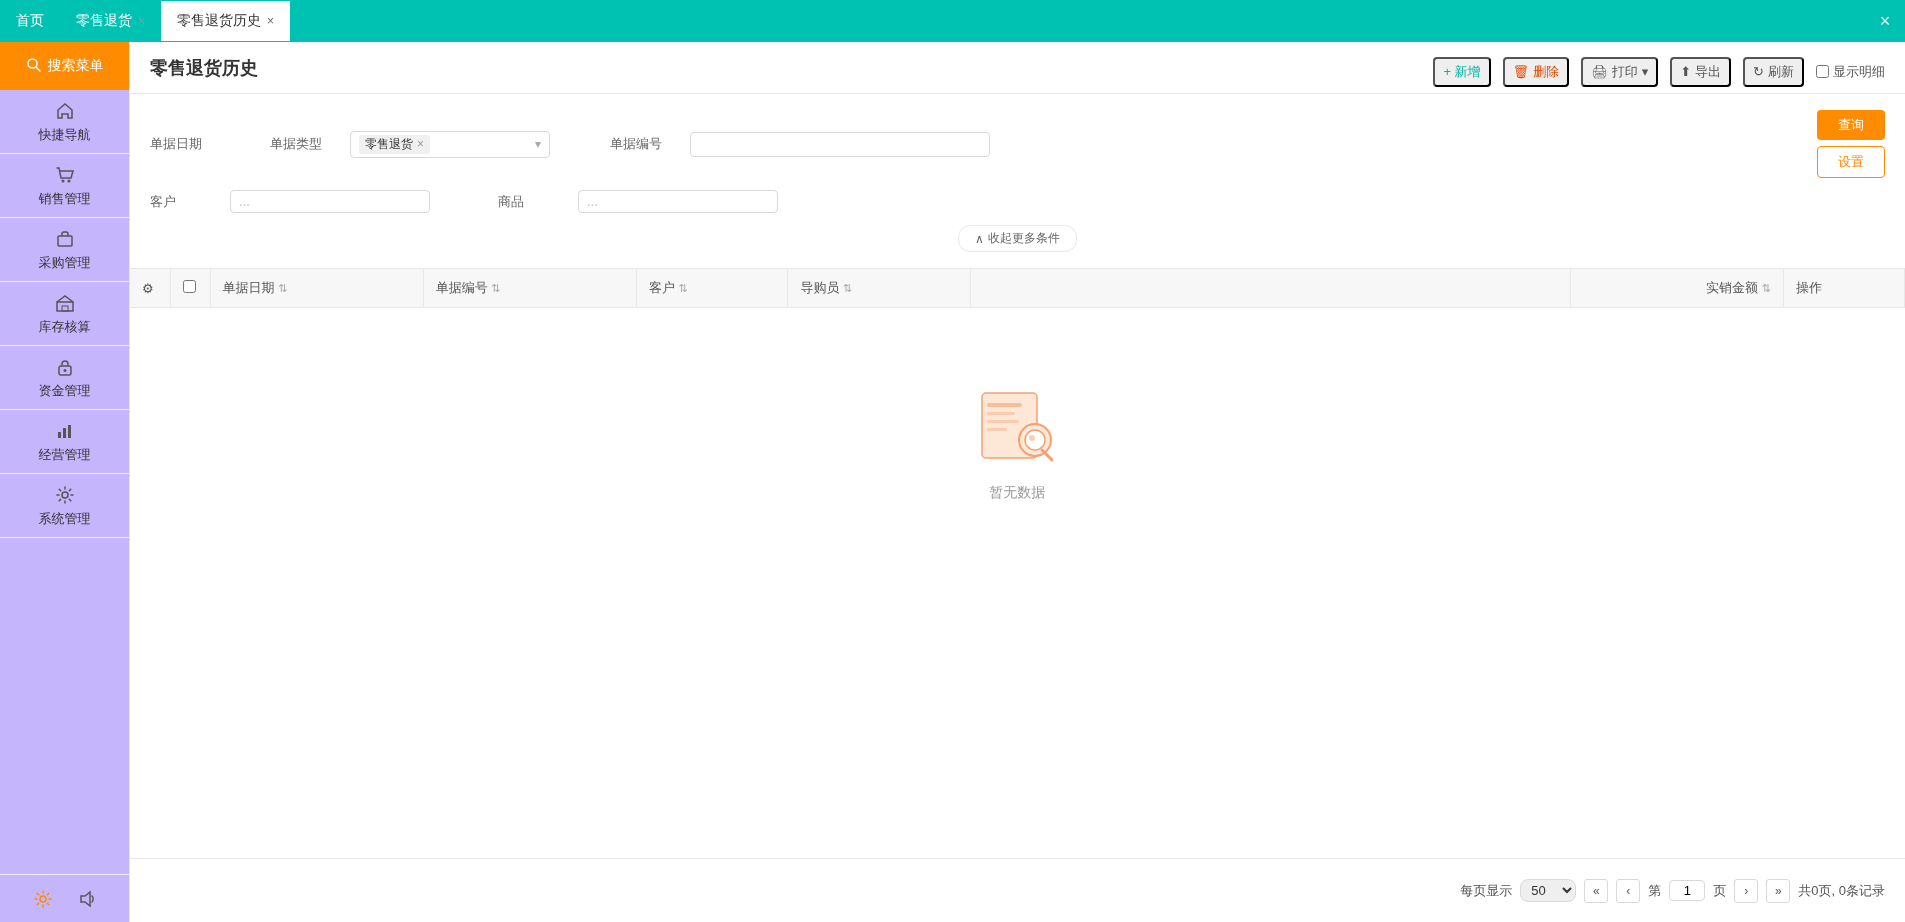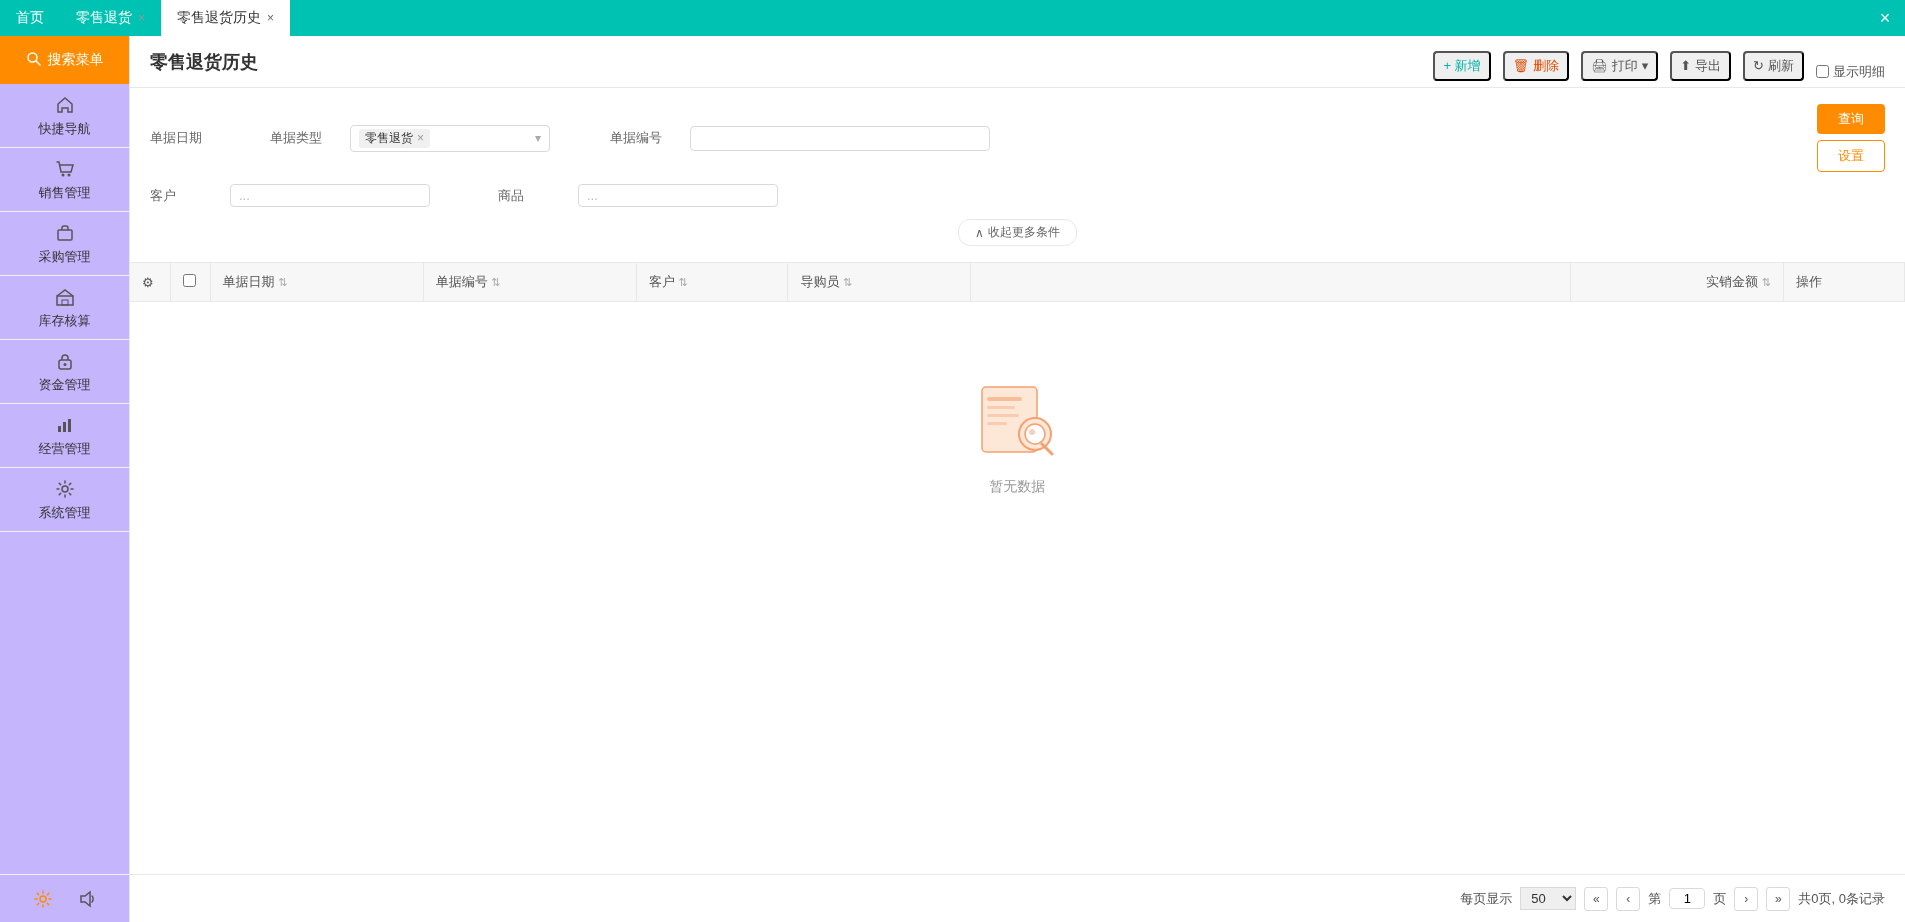--- a/index.html
+++ b/index.html
@@ -1,20 +1,20 @@
 <!DOCTYPE html>
 <html><head>
   <meta charset="utf-8">
   <style>
     * { box-sizing: border-box; margin: 0; padding: 0; font-family: 'Microsoft YaHei', Arial, sans-serif; }
     body { width: 1905px; height: 922px; overflow: hidden; display: flex; flex-direction: column; background: #f5f5f5; }
 
     
     .top-bar {
-      height: 36px;
+      height: 42px;
       background: #00c2b2;
       display: flex;
       align-items: center;
       padding: 0;
       flex-shrink: 0;
     }
     .tab-item {
       height: 40px;
       padding: 0 16px;
       display: flex;
@@ -132,21 +132,21 @@
       flex-shrink: 0;
     }
     .page-title {
       font-size: 18px;
       font-weight: bold;
       color: #333;
       flex: 1;
     }
     .header-actions {
       display: flex;
-      align-items: flex-end;
+      align-items: center;
       gap: 12px;
       margin-top: 8px;
     }
     .header-btn {
       display: flex;
       align-items: center;
       gap: 4px;
       font-size: 13px;
       color: #555;
       cursor: pointer;
@@ -328,35 +328,35 @@
       height: 80px;
       margin-bottom: 16px;
     }
     .empty-text {
       font-size: 14px;
       color: #999;
     }
 
     
     .pagination-bar {
-      height: 48px;
+      height: 64px;
       background: #fff;
       border-top: 1px solid #e8e8e8;
       display: flex;
       align-items: center;
       justify-content: flex-end;
       padding: 0 20px;
       gap: 8px;
       font-size: 13px;
       color: #555;
       flex-shrink: 0;
     }
     .page-size-select {
       border: 1px solid #d9d9d9;
-      border-radius: 0;
+      border-radius: 8px;
       padding: 2px 6px;
       font-size: 13px;
       color: #333;
     }
     .page-nav-btn {
       width: 24px;
       height: 24px;
       display: flex;
       align-items: center;
       justify-content: center;

